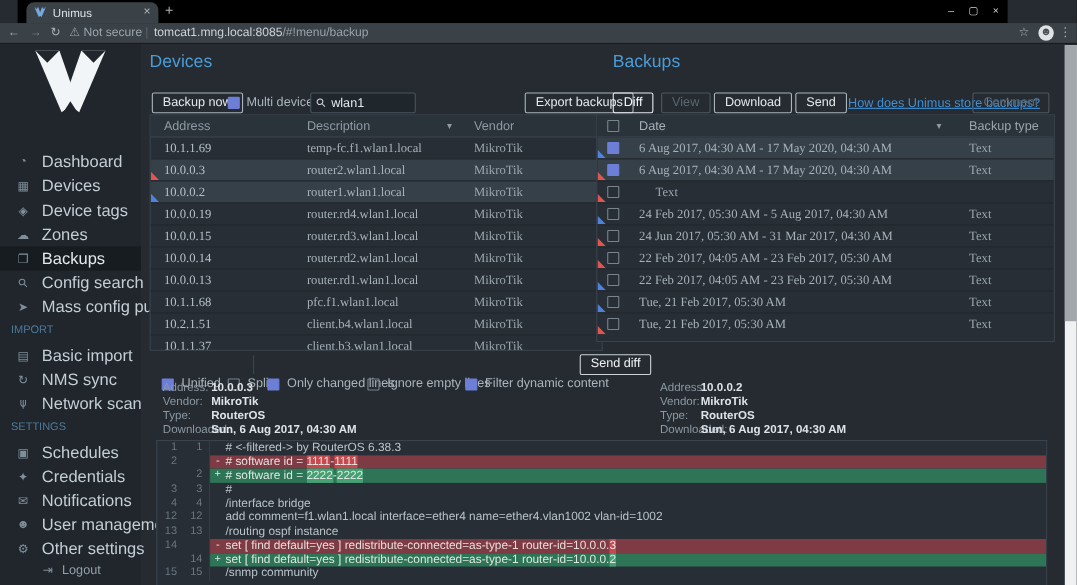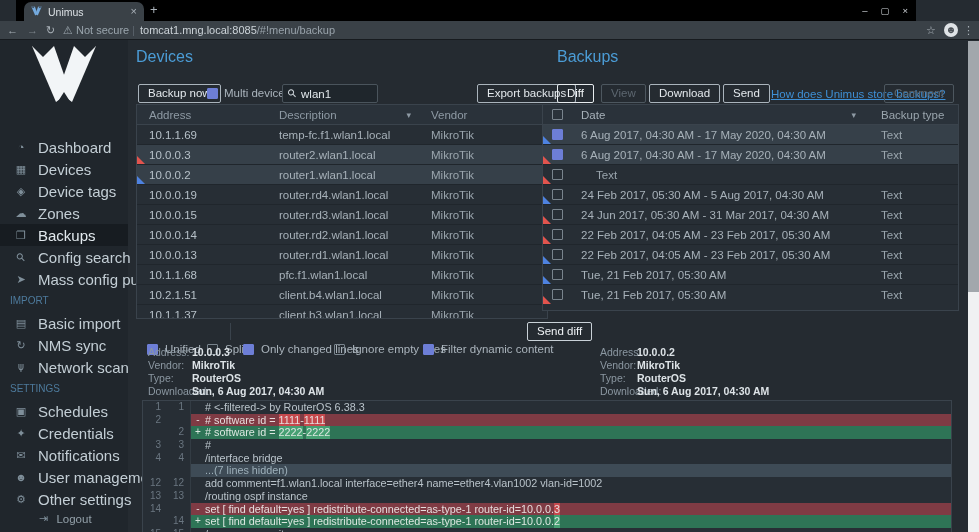--- a/index.html
+++ b/index.html
@@ -42,21 +42,21 @@
        font-family:inherit;}
   .btn.primary{border-color:#e7ecef;color:#f3f6f8;}
   .btn.disabled{border-color:#4d575f;color:#5d6770;}
   .cb{width:11px;height:11px;border:1px solid #79848d;border-radius:1px;background:transparent;box-sizing:border-box;flex:none;display:inline-block;}
   .cb.on{background:var(--check,#6d7ed6);border-color:var(--check,#6d7ed6);}
   .sort{font-size:9px;color:#8e9aa4;}
   .table{position:absolute;top:104px;border:1px solid #3a434c;box-sizing:border-box;background:#272e35;}
   .thead{height:19px;display:flex;align-items:center;color:#8e9aa4;font-size:11.5px;border-bottom:1px solid #3a434c;
          background:#2a323a;}
   .tbody{overflow:hidden;position:relative;}
-  .trow{height:19px;display:flex;align-items:center;font-size:11.5px;position:relative;border-top:1px solid #20262c;cursor:pointer;}
+  .trow{height:19px;display:flex;align-items:center;font-size:11.5px;position:relative;border-top:1px solid #20262c;cursor:pointer;font-family:Liberation Serif, serif;}
   .trow:first-child{border-top:none;}
   .trow.sel{background:#364049;}
   .marker{position:absolute;left:0;bottom:0;width:8px;height:8px;clip-path:polygon(0 0,0 100%,100% 100%);}
   .marker.red{background:var(--marker-red,#e2544e);}
   .marker.blue{background:var(--marker-blue,#4e82e0);}
   
   .c-addr{flex:0 0 142px;padding-left:12px;box-sizing:border-box;color:#b6c0c8;}
   .c-desc{flex:0 0 148px;color:#a7b1b9;display:flex;align-items:center;}
   .c-vendor{flex:1;padding-left:4px;color:#9aa5ad;}
   .thead .c-addr,.thead .c-desc,.thead .c-vendor{color:#8e9aa4;}
@@ -470,25 +470,20 @@
         <div class="dline norm">
           <span class="ln">3</span>
           <span class="ln ln2">3</span>
           <div class="dcontent"><span class="sign"></span><span class="dtext">#</span></div>
         </div>
         <div class="dline norm">
           <span class="ln">4</span>
           <span class="ln ln2">4</span>
           <div class="dcontent"><span class="sign"></span><span class="dtext">/interface bridge</span></div>
         </div>
-        <div class="dline hidden">
-          <span class="ln"></span>
-          <span class="ln ln2"></span>
-          <div class="dcontent"><span class="sign"></span><span class="dtext">...(7 lines hidden)</span></div>
-        </div>
         <div class="dline norm">
           <span class="ln">12</span>
           <span class="ln ln2">12</span>
           <div class="dcontent"><span class="sign"></span><span class="dtext">add comment=f1.wlan1.local interface=ether4 name=ether4.vlan1002 vlan-id=1002</span></div>
         </div>
         <div class="dline norm">
           <span class="ln">13</span>
           <span class="ln ln2">13</span>
           <div class="dcontent"><span class="sign"></span><span class="dtext">/routing ospf instance</span></div>
         </div>

